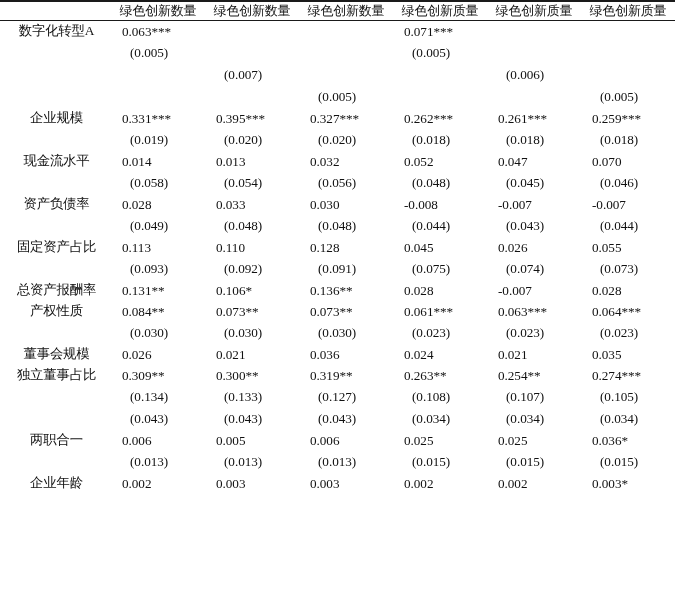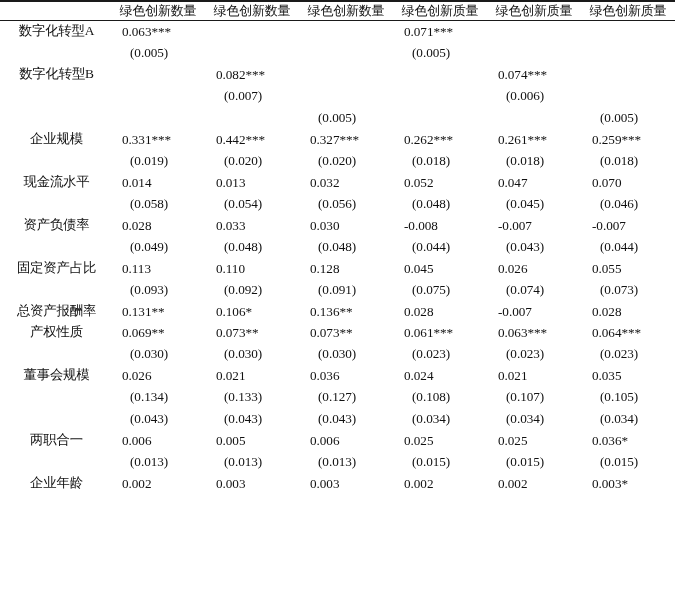--- a/index.html
+++ b/index.html
@@ -107,29 +107,20 @@
       </tr>
       <tr class="se-row">
         <td class="row-label"></td>
         <td class="se-cell">(0.005)</td>
         <td class="se-cell"></td>
         <td class="se-cell"></td>
         <td class="se-cell">(0.005)</td>
         <td class="se-cell"></td>
         <td class="se-cell"></td>
       </tr>
-      <tr class="coef-row">
-        <td class="row-label">数字化转型B</td>
-        <td class="coef-cell"></td>
-        <td class="coef-cell">0.082***</td>
-        <td class="coef-cell"></td>
-        <td class="coef-cell"></td>
-        <td class="coef-cell">0.074***</td>
-        <td class="coef-cell"></td>
-      </tr>
       <tr class="se-row">
         <td class="row-label"></td>
         <td class="se-cell"></td>
         <td class="se-cell">(0.007)</td>
         <td class="se-cell"></td>
         <td class="se-cell"></td>
         <td class="se-cell">(0.006)</td>
         <td class="se-cell"></td>
       </tr>
       <tr class="se-row">
@@ -137,21 +128,21 @@
         <td class="se-cell"></td>
         <td class="se-cell"></td>
         <td class="se-cell">(0.005)</td>
         <td class="se-cell"></td>
         <td class="se-cell"></td>
         <td class="se-cell">(0.005)</td>
       </tr>
       <tr class="coef-row">
         <td class="row-label">企业规模</td>
         <td class="coef-cell">0.331***</td>
-        <td class="coef-cell">0.442***</td>
+        <td class="coef-cell">0.395***</td>
         <td class="coef-cell">0.327***</td>
         <td class="coef-cell">0.262***</td>
         <td class="coef-cell">0.261***</td>
         <td class="coef-cell">0.259***</td>
       </tr>
       <tr class="se-row">
         <td class="row-label"></td>
         <td class="se-cell">(0.019)</td>
         <td class="se-cell">(0.020)</td>
         <td class="se-cell">(0.020)</td>
@@ -217,21 +208,21 @@
         <td class="row-label">总资产报酬率</td>
         <td class="coef-cell">0.131**</td>
         <td class="coef-cell">0.106*</td>
         <td class="coef-cell">0.136**</td>
         <td class="coef-cell">0.028</td>
         <td class="coef-cell">-0.007</td>
         <td class="coef-cell">0.028</td>
       </tr>
       <tr class="coef-row">
         <td class="row-label">产权性质</td>
-        <td class="coef-cell">0.069**</td>
+        <td class="coef-cell">0.084**</td>
         <td class="coef-cell">0.073**</td>
         <td class="coef-cell">0.073**</td>
         <td class="coef-cell">0.061***</td>
         <td class="coef-cell">0.063***</td>
         <td class="coef-cell">0.064***</td>
       </tr>
       <tr class="se-row">
         <td class="row-label"></td>
         <td class="se-cell">(0.030)</td>
         <td class="se-cell">(0.030)</td>
@@ -242,20 +233,29 @@
       </tr>
       <tr class="coef-row">
         <td class="row-label">董事会规模</td>
         <td class="coef-cell">0.026</td>
         <td class="coef-cell">0.021</td>
         <td class="coef-cell">0.036</td>
         <td class="coef-cell">0.024</td>
         <td class="coef-cell">0.021</td>
         <td class="coef-cell">0.035</td>
       </tr>
+      <tr class="coef-row">
+        <td class="row-label">独立董事占比</td>
+        <td class="coef-cell">0.309**</td>
+        <td class="coef-cell">0.300**</td>
+        <td class="coef-cell">0.319**</td>
+        <td class="coef-cell">0.263**</td>
+        <td class="coef-cell">0.254**</td>
+        <td class="coef-cell">0.274***</td>
+      </tr>
       <tr class="se-row">
         <td class="row-label"></td>
         <td class="se-cell">(0.134)</td>
         <td class="se-cell">(0.133)</td>
         <td class="se-cell">(0.127)</td>
         <td class="se-cell">(0.108)</td>
         <td class="se-cell">(0.107)</td>
         <td class="se-cell">(0.105)</td>
       </tr>
       <tr class="se-row">

